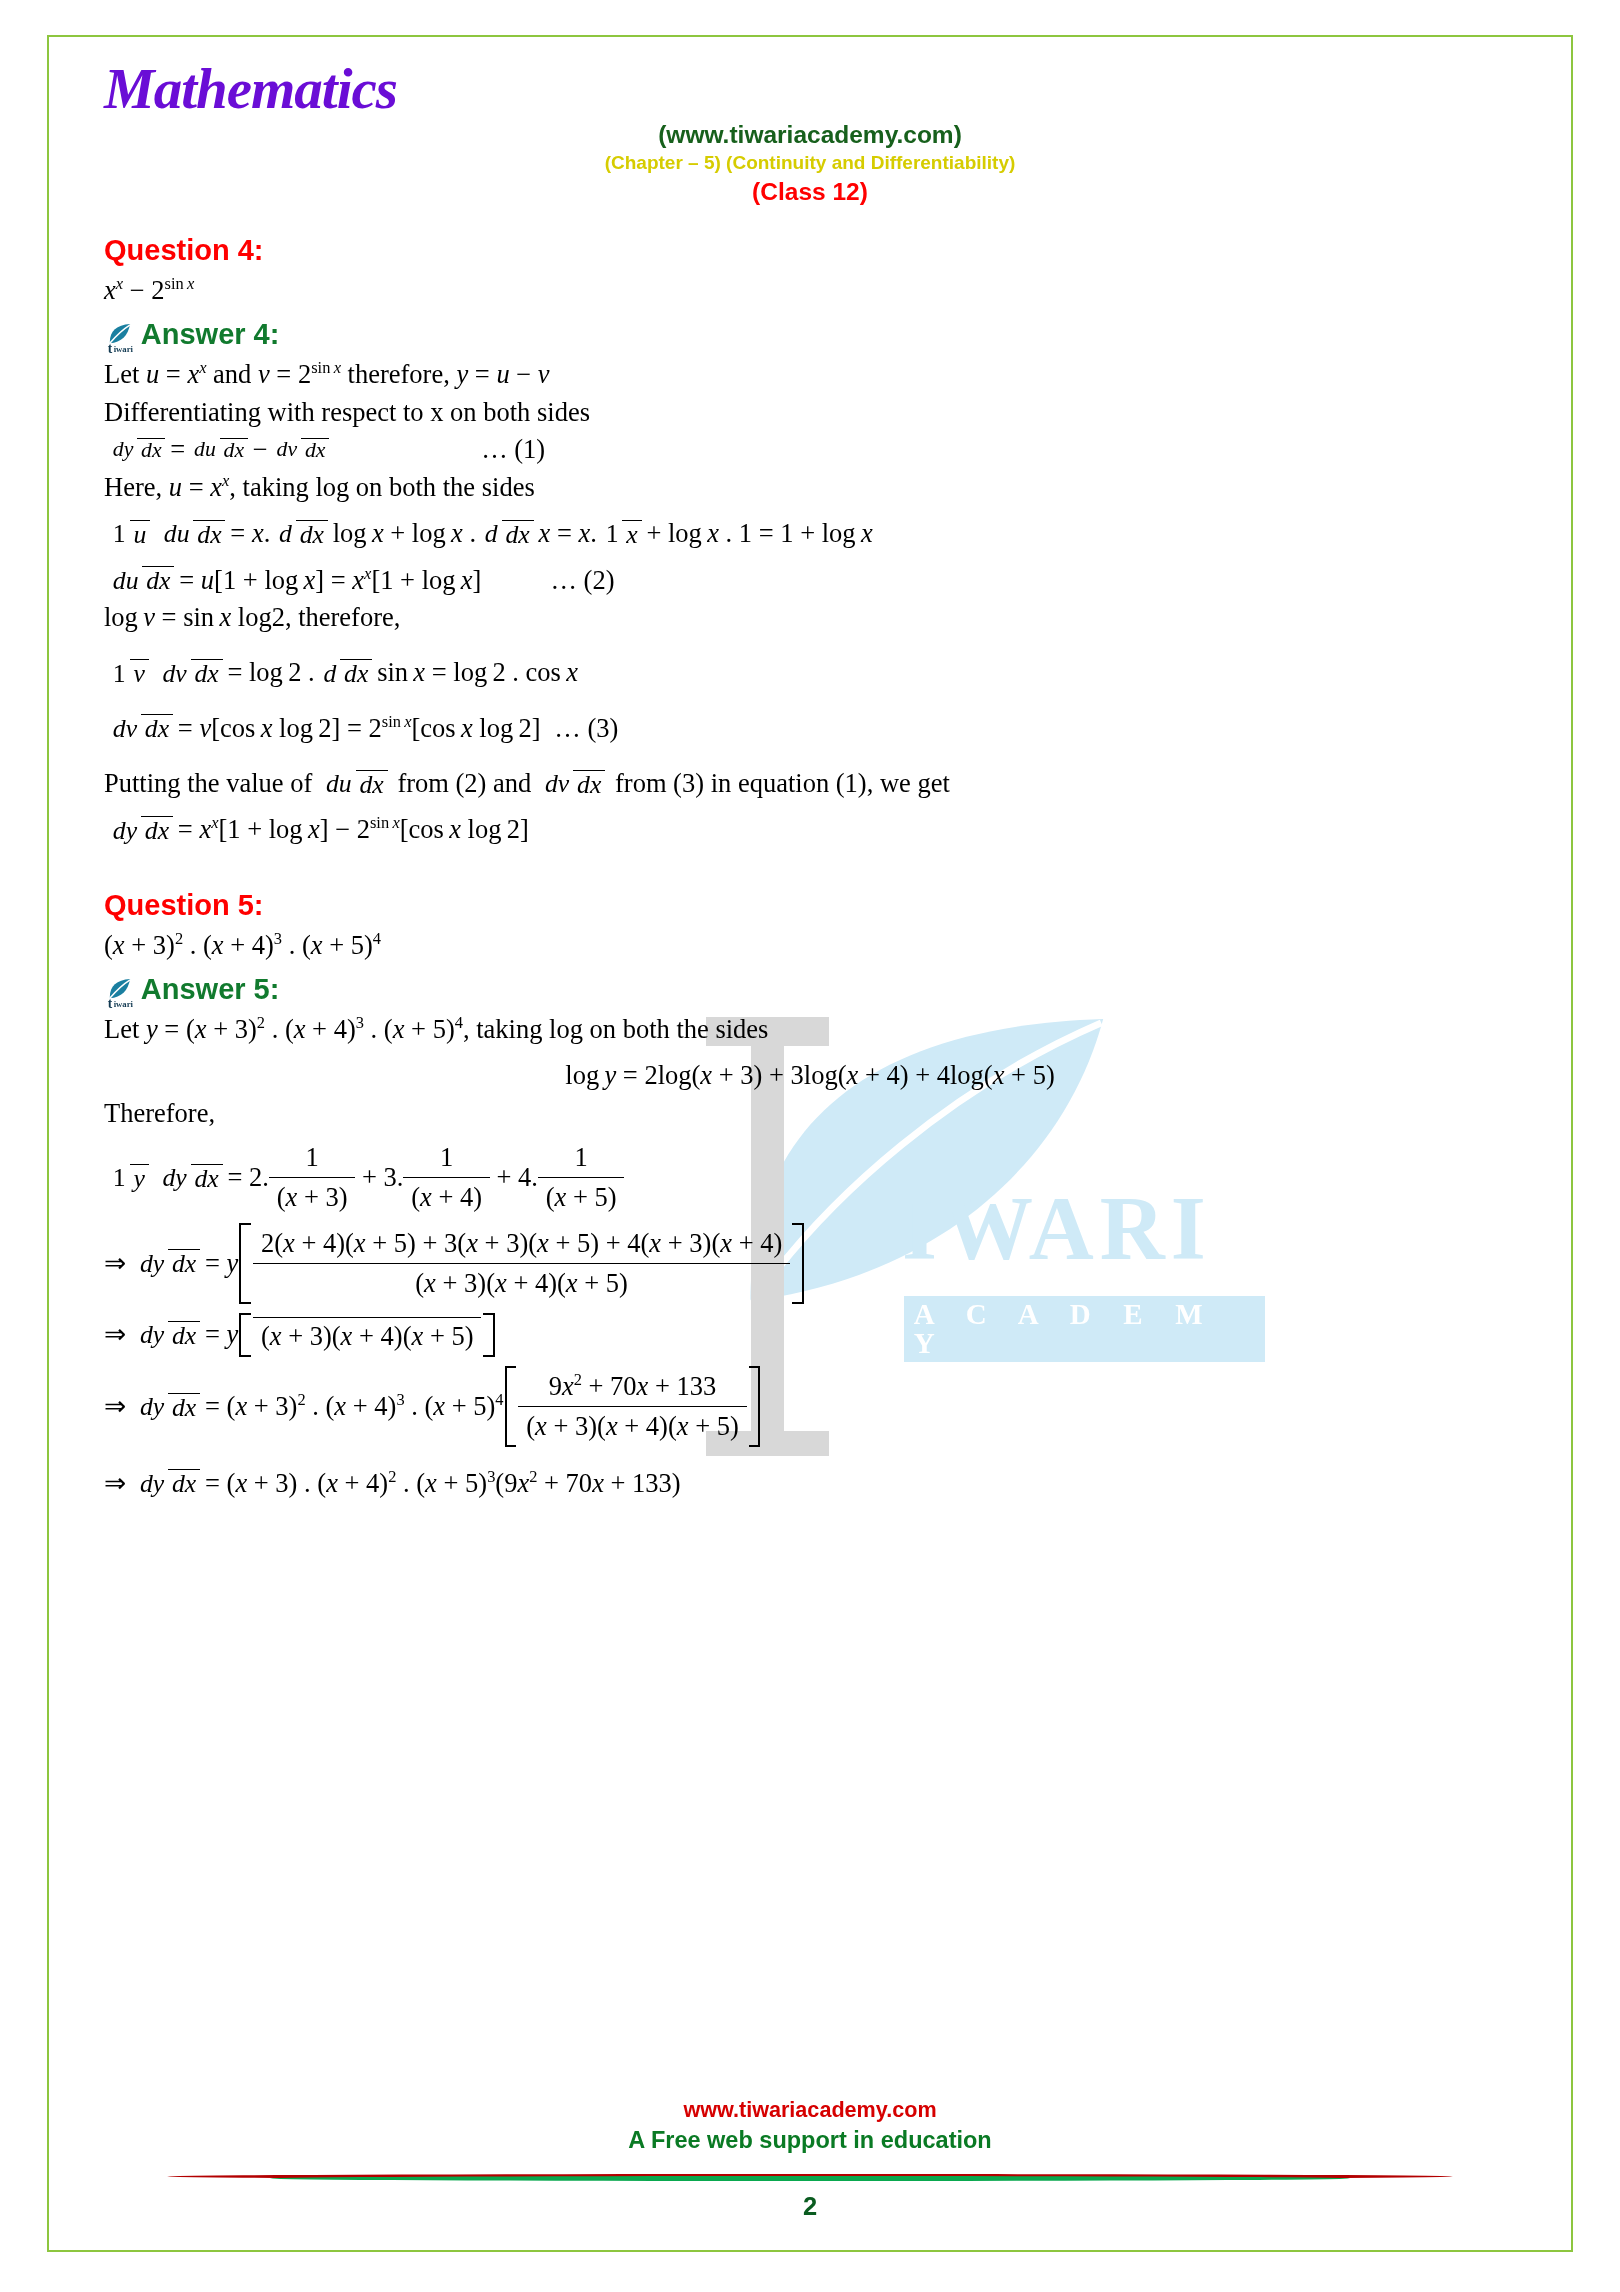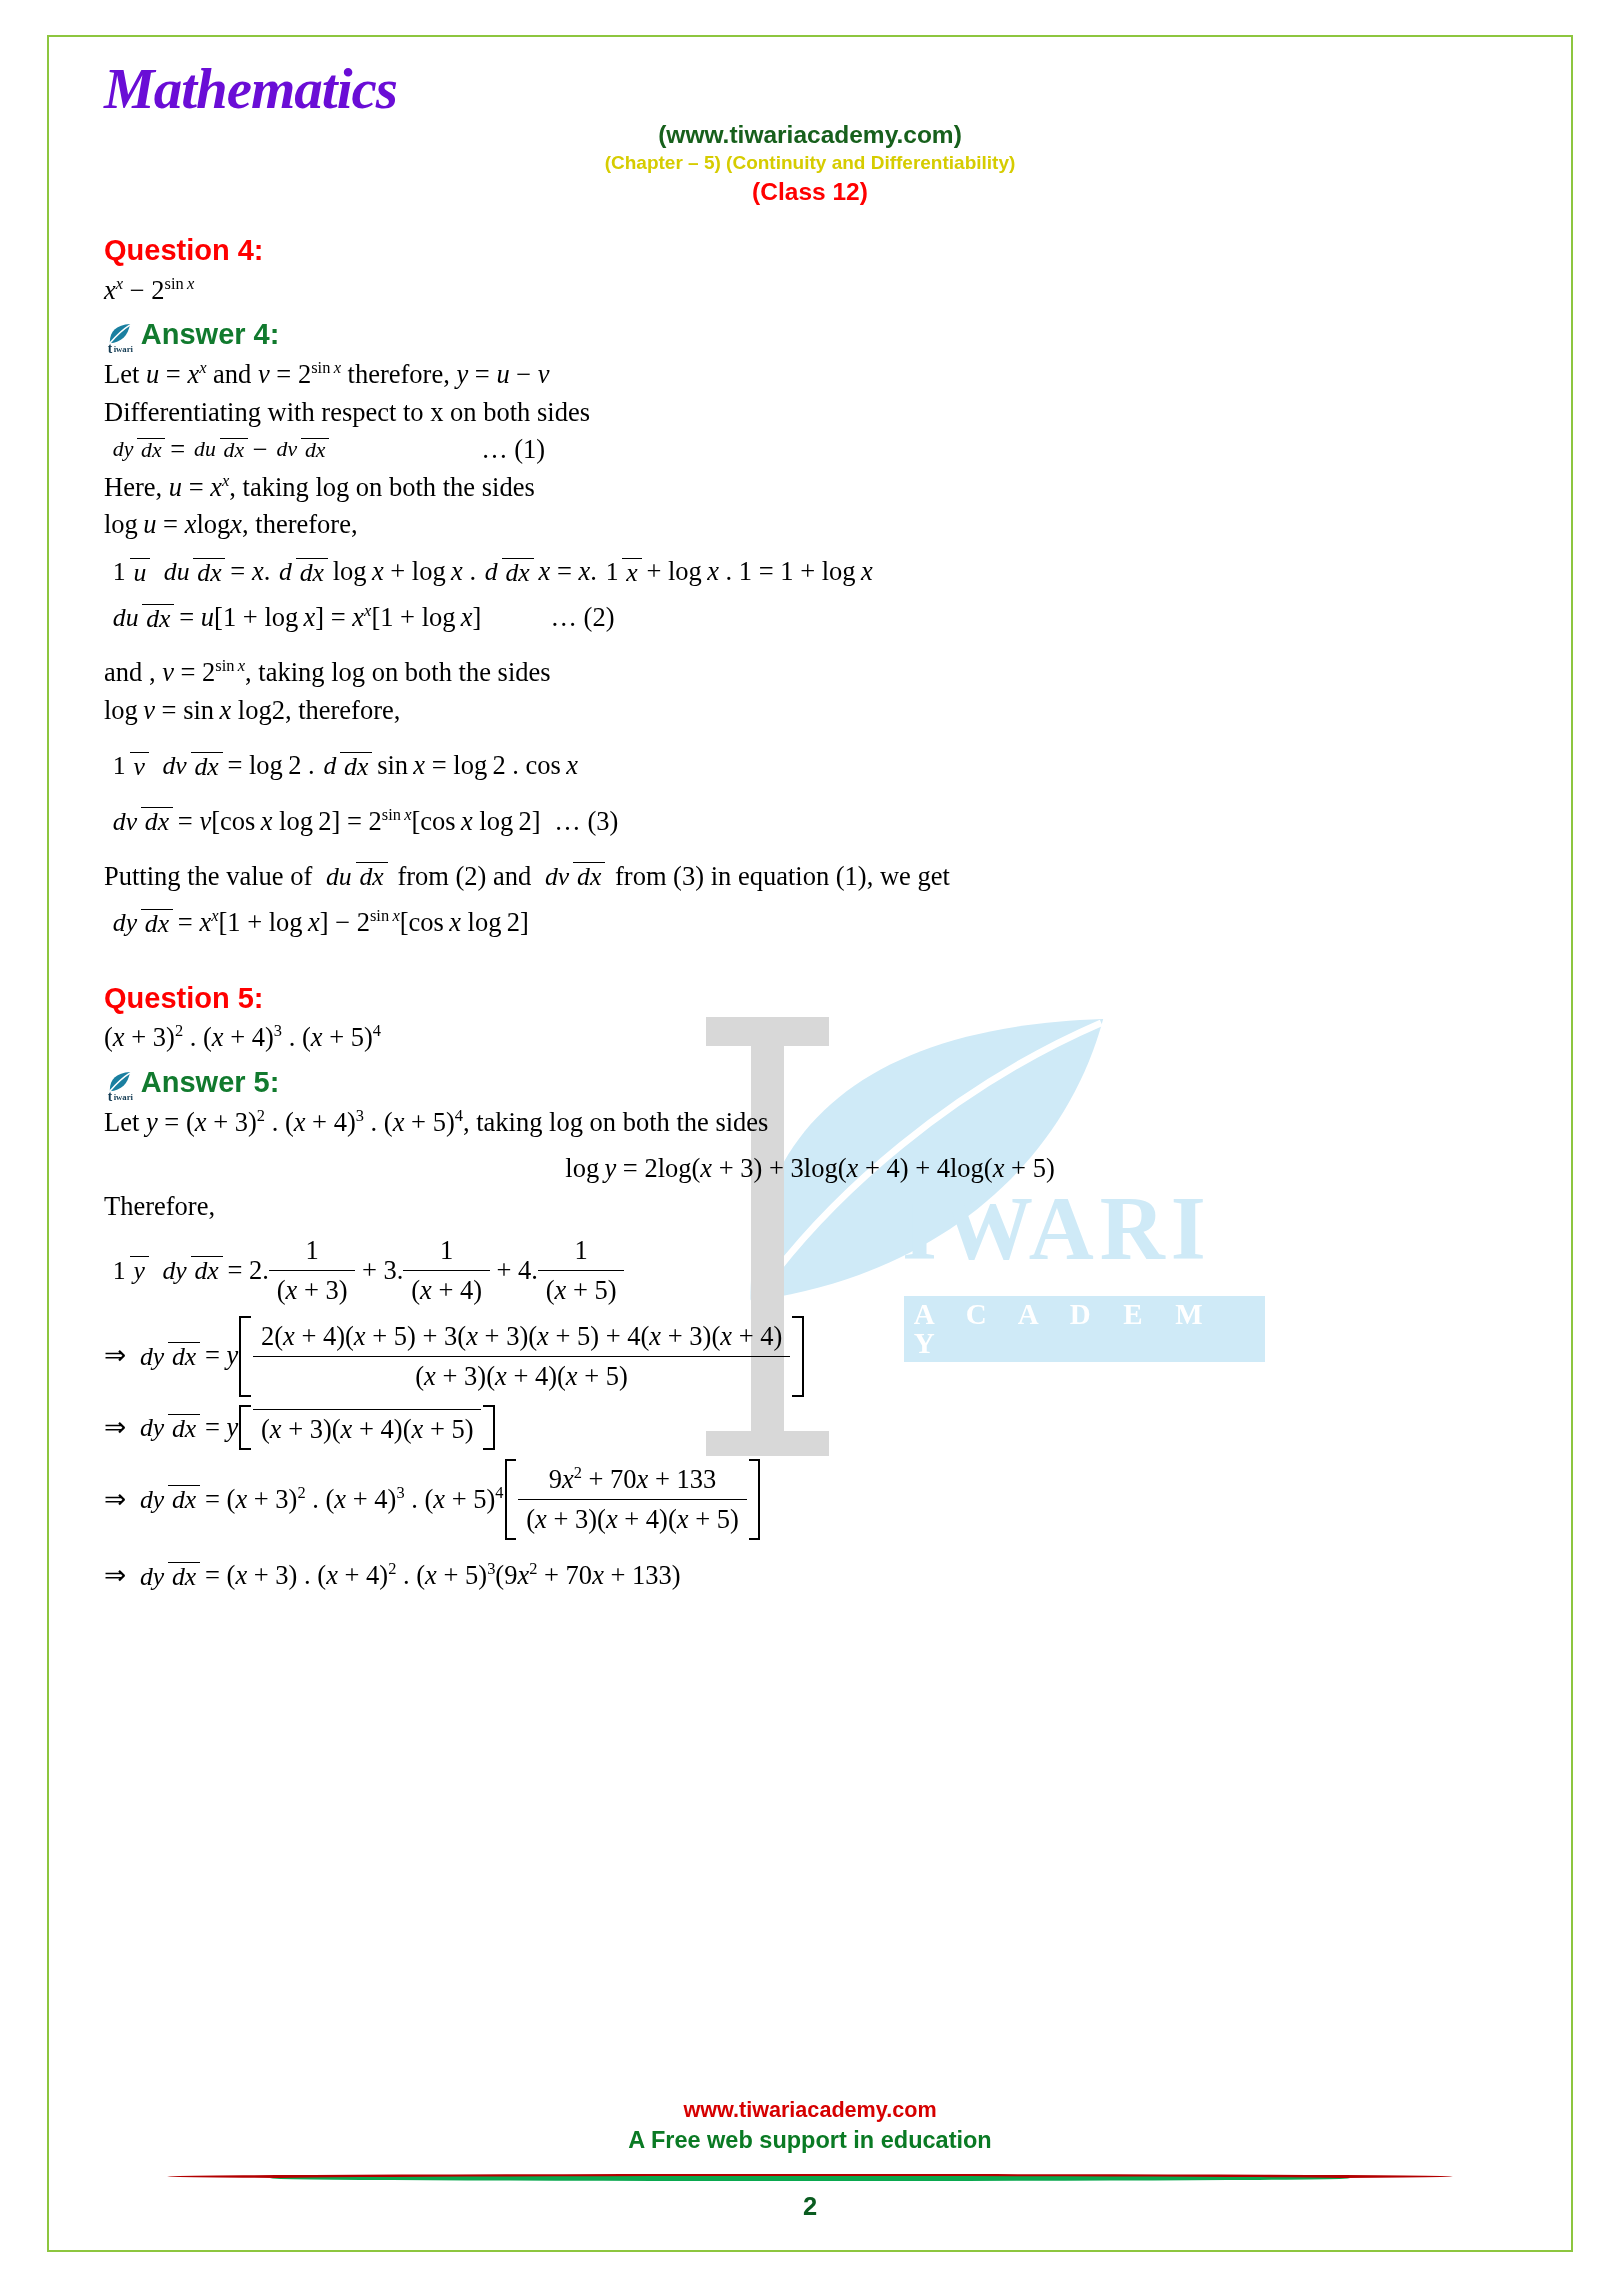--- a/index.html
+++ b/index.html
@@ -321,23 +321,20 @@
             <span class="num"><i class="v">dv</i></span>
             <span class="den"><i class="v">dx</i></span>
           </span>
         <span class="eqnum2">… (1)</span>
       </div>
 
       <div class="mline">
         Here, <i class="v">u</i> = <i class="v">x</i><sup><i class="v">x</i></sup>, taking log on both the sides
       </div>
 
-      <div class="mline">
-        log <i class="v">u</i> = <i class="v">x</i>log<i class="v">x</i>, therefore,
-      </div>
 
       <div class="mline row gap-sm">
         <span class="frac">
             <span class="num">1</span>
             <span class="den"><i class="v">u</i></span>
           </span>
         <span class="frac">
             <span class="num"><i class="v">du</i></span>
             <span class="den"><i class="v">dx</i></span>
           </span>
@@ -361,23 +358,20 @@
 
       <div class="mline row gap-sm">
         <span class="frac">
             <span class="num"><i class="v">du</i></span>
             <span class="den"><i class="v">dx</i></span>
           </span>
         <span>= <i class="v">u</i>[1 + log <i class="v">x</i>] = <i class="v">x</i><sup><i class="v">x</i></sup>[1 + log <i class="v">x</i>]</span>
         <span class="eqnum">… (2)</span>
       </div>
 
-      <div class="mline gap">
-        and , <i class="v">v</i> = 2<sup>sin <i class="v">x</i></sup>, taking log on both the sides
-      </div>
 
       <div class="mline">
         log <i class="v">v</i> = sin <i class="v">x</i> log2, therefore,
       </div>
 
       <div class="mline row gap">
         <span class="frac">
             <span class="num">1</span>
             <span class="den"><i class="v">v</i></span>
           </span>

